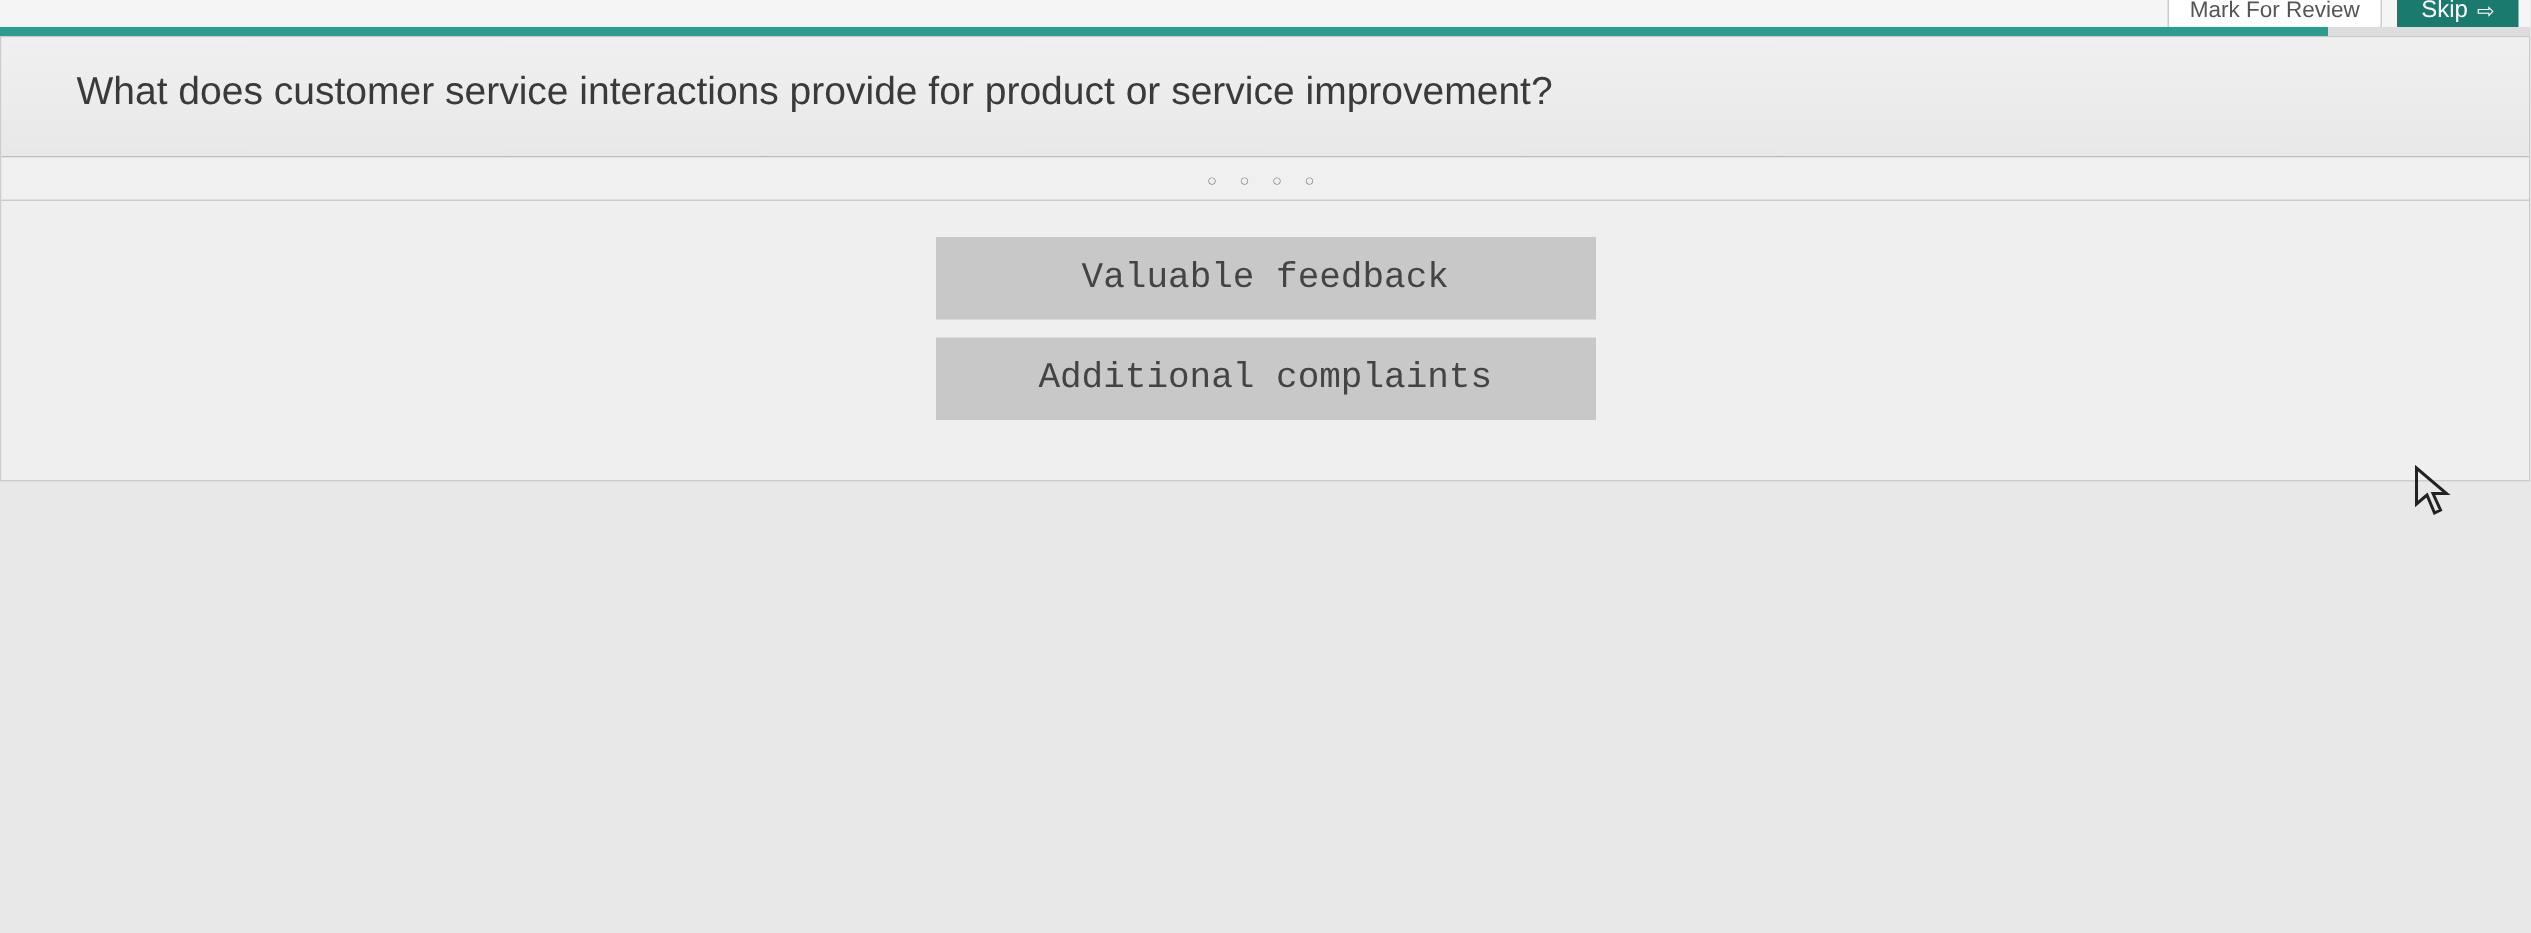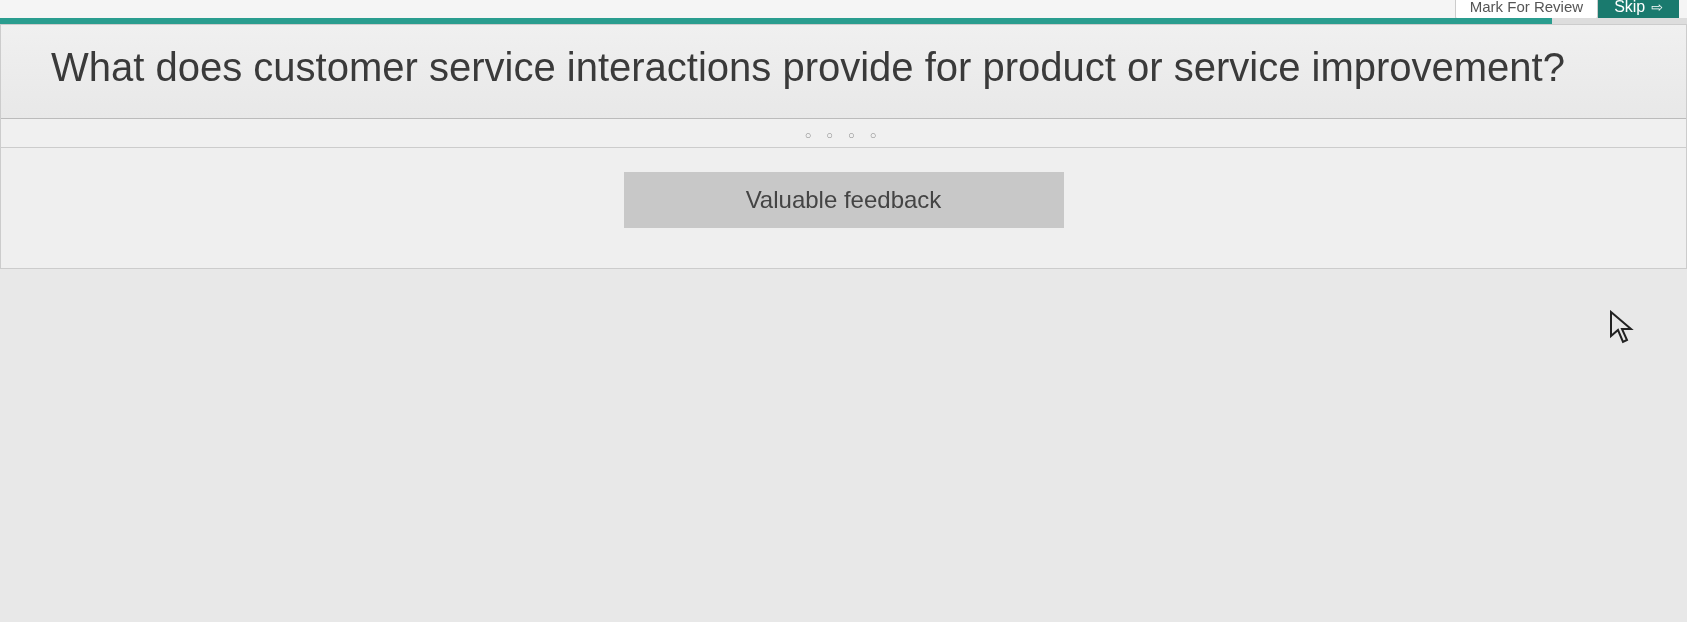--- a/index.html
+++ b/index.html
@@ -16,20 +16,21 @@
       position: relative;
     }
     .top-bar {
       width: 100%;
       height: 18px;
       background: #f5f5f5;
       display: flex;
       justify-content: flex-end;
       align-items: center;
       padding-right: 8px;
+      gap: 10px;
     }
     .mark-review-btn {
       background: #ffffff;
       color: #555;
       border: 1px solid #ccc;
       padding: 2px 14px;
       font-size: 15px;
       cursor: pointer;
       border-radius: 2px;
       height: 24px;
@@ -71,21 +72,21 @@
       border: 1px solid #ccc;
       margin: 0;
       padding: 0;
     }
     .question-header {
       padding: 20px 28px 28px 50px;
       border-bottom: 1px solid #bbb;
       background: linear-gradient(to bottom, #f0f0f0, #e8e8e8);
     }
     .question-text {
-      font-size: 40px;
+      font-size: 26px;
       color: #3a3a3a;
       font-weight: 400;
     }
     .pagination-dots {
       text-align: center;
       padding: 10px 0 6px 0;
       color: #888;
       font-size: 11px;
       letter-spacing: 6px;
       border-bottom: 1px solid #ccc;
@@ -101,21 +102,21 @@
     }
     .answer-option {
       width: 440px;
       padding: 14px 20px;
       background: #c8c8c8;
       color: #444;
       font-size: 24px;
       text-align: center;
       border: none;
       cursor: pointer;
-      font-family: Liberation Sans, sans-serif;
+      font-family: Liberation Mono, monospace;
     }
     .cursor-icon {
       position: absolute;
       right: 50px;
       top: 310px;
       font-size: 30px;
       color: #333;
       pointer-events: none;
     }
   </style>
@@ -134,20 +135,21 @@
   <div class="progress-fill"></div>
 </div>
 
 <div class="question-container">
   <div class="question-header">
     <div class="question-text">What does customer service interactions provide for product or service improvement?</div>
   </div>
   <div class="pagination-dots">○ ○ ○ ○</div>
   <div class="answers-area">
     <button class="answer-option">Valuable feedback</button>
+    <button class="answer-option">Additional complaints</button>
   </div>
 </div>
 
 <div class="cursor-icon">
   <svg width="28" height="36" viewBox="0 0 28 36">
     <path d="M 2 2 L 2 26 L 9 20 L 14 32 L 18 30 L 13 19 L 22 19 Z" fill="none" stroke="#222" stroke-width="2"></path>
   </svg>
 </div>
 
 </body></html>

